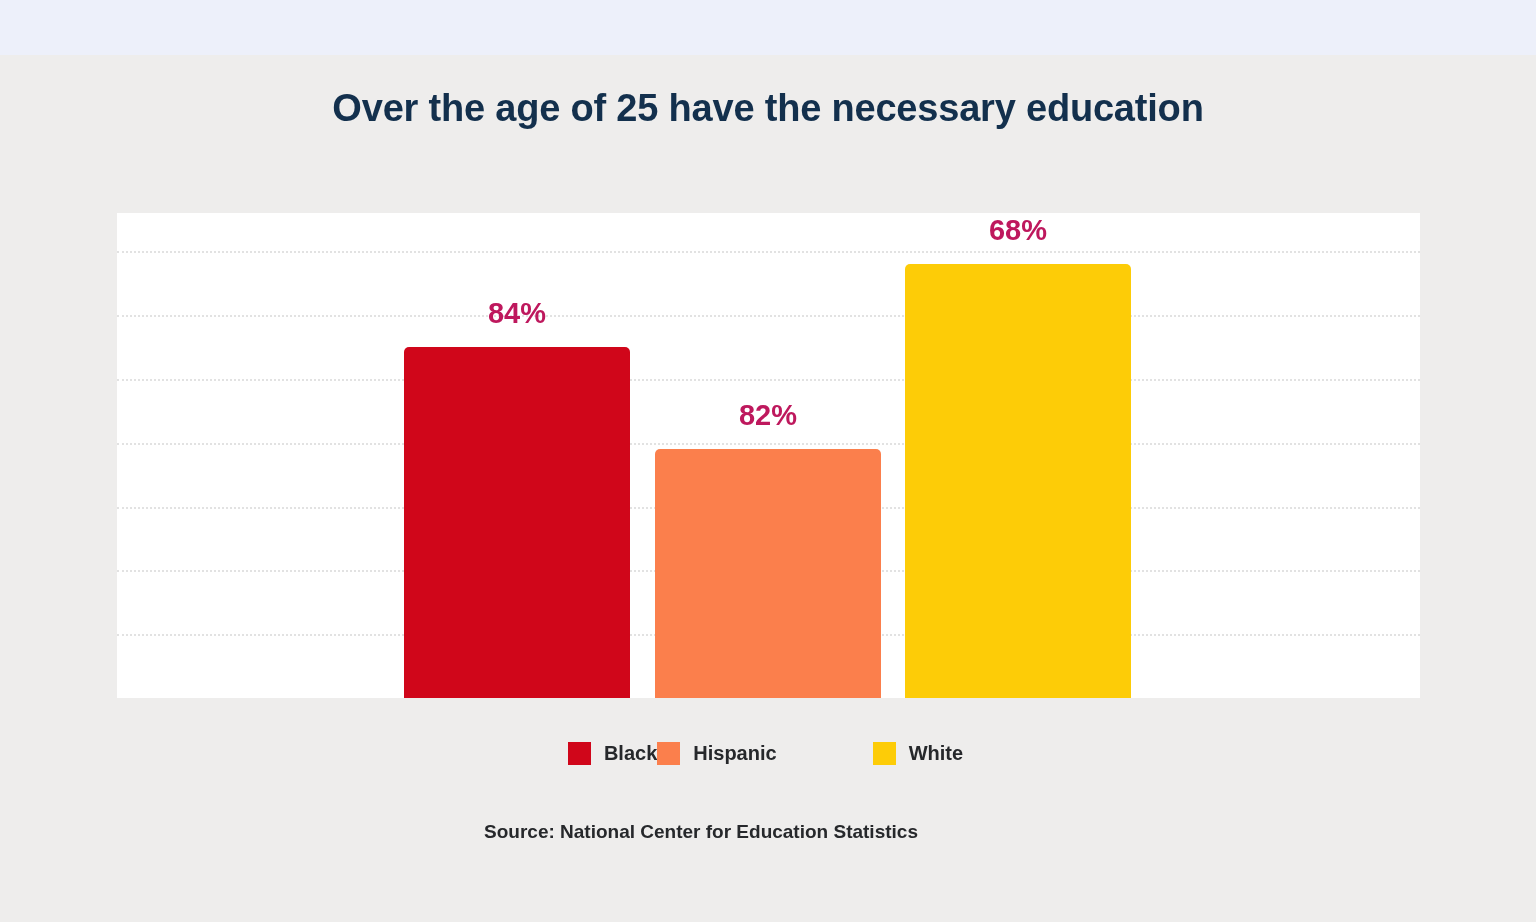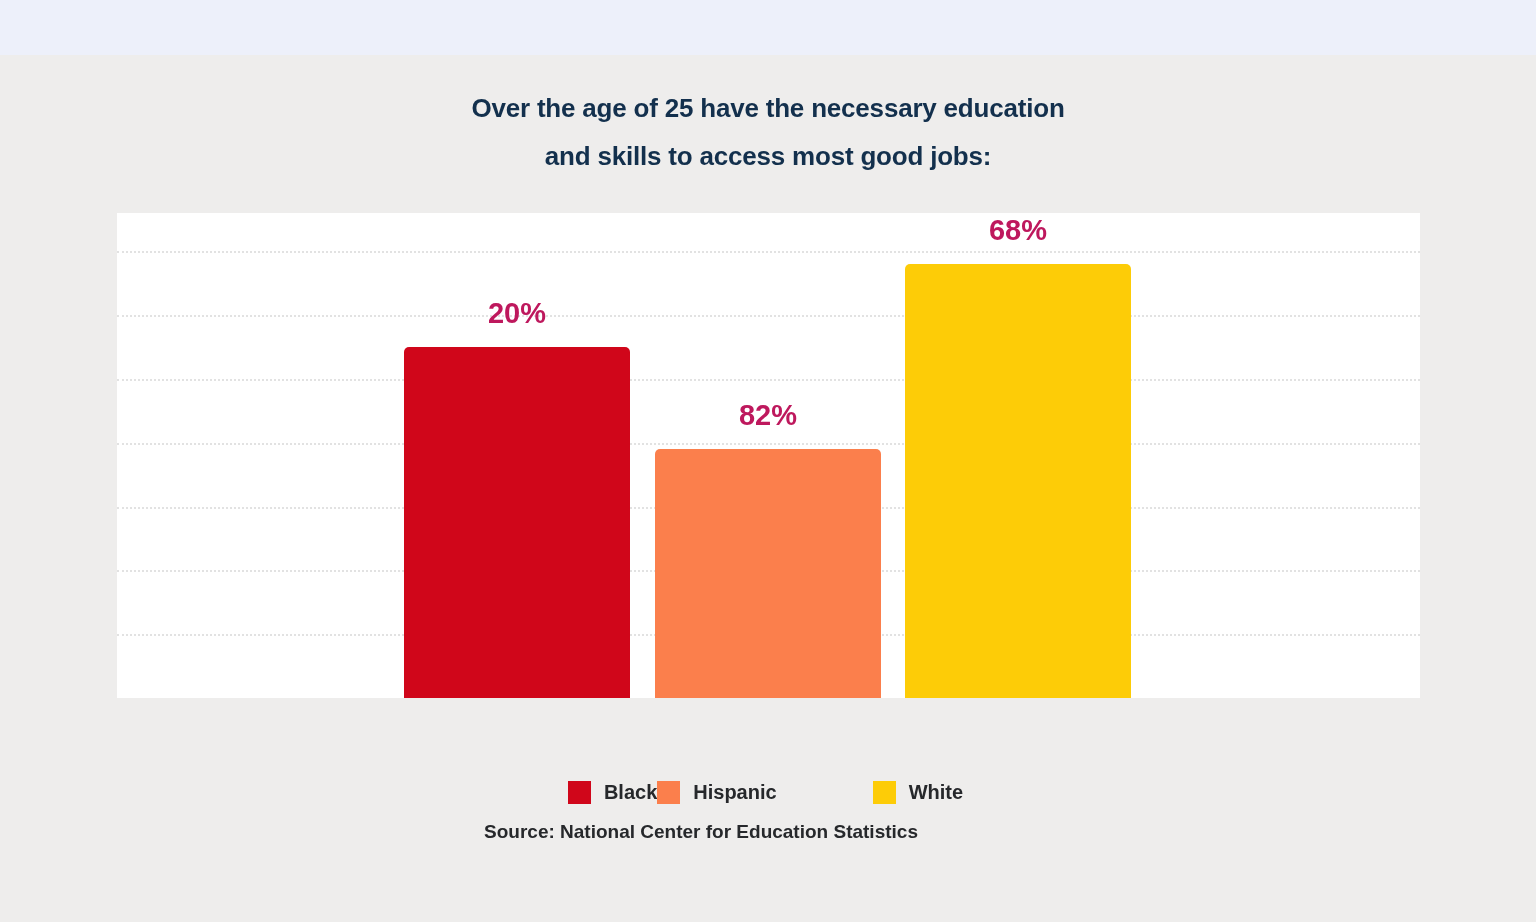--- a/index.html
+++ b/index.html
@@ -21,21 +21,21 @@
     height: 55px;
     background: #edf0fa;
   }
   #chart-title {
     position: absolute;
     left: 0;
     top: 84px;
     width: 1536px;
     text-align: center;
     color: #13304d;
-    font-size: 26px;
+    font-size: 38px;
     font-weight: bold;
     line-height: 48px;
     letter-spacing: -0.2px;
   }
   #chart-title .line { display: block; }
   #plot-panel {
     position: absolute;
     left: 117px;
     top: 213px;
     width: 1303px;
@@ -57,21 +57,21 @@
   .bar-label {
     position: absolute;
     text-align: center;
     color: #be185d;
     font-size: 29px;
     font-weight: bold;
   }
   #legend {
     position: absolute;
     left: 0;
-    top: 781px;
+    top: 742px;
     width: 1531px;
     display: flex;
     justify-content: center;
     align-items: center;
     gap: 0px;
   }
   .legend-item {
     display: flex;
     align-items: center;
   }
@@ -98,42 +98,41 @@
     font-weight: bold;
   }
 </style>
 </head>
 <body>
 
 <div id="top-band"></div>
 
 <div id="chart-title">
   <span class="line">Over the age of 25 have the necessary education</span>
-  <span class="line">and skills to access most good jobs:</span>
 </div>
 
 <div id="plot-panel">
   <div id="gridlines">
       <div class="gridline" style="top: 38.2895px;"></div>
       <div class="gridline" style="top: 102.105px;"></div>
       <div class="gridline" style="top: 165.921px;"></div>
       <div class="gridline" style="top: 229.737px;"></div>
       <div class="gridline" style="top: 293.553px;"></div>
       <div class="gridline" style="top: 357.368px;"></div>
       <div class="gridline" style="top: 421.184px;"></div>
     </div>
   <div id="bars">
       <div class="bar" style="left: 287px; width: 226px; height: 350.987px; background: rgb(208, 6, 26);"></div>
       <div class="bar" style="left: 538px; width: 226px; height: 248.882px; background: rgb(251, 127, 76);"></div>
       <div class="bar" style="left: 788px; width: 226px; height: 433.947px; background: rgb(253, 204, 7);"></div>
     </div>
 </div>
 
 <div id="bar-labels">
-    <div class="bar-label" style="left: 404px; width: 226px; top: 297.013px;">20%</div>
+    <div class="bar-label" style="left: 404px; width: 226px; top: 297.013px;">84%</div>
     <div class="bar-label" style="left: 655px; width: 226px; top: 399.118px;">82%</div>
     <div class="bar-label" style="left: 905px; width: 226px; top: 214.053px;">68%</div>
   </div>
 
 <div id="legend">
     <div class="legend-item" style="margin-left: 0px;">
       <span class="legend-swatch" style="background: rgb(208, 6, 26);"></span>
       <span class="legend-label">Black</span>
     </div>
     <div class="legend-item" style="">

